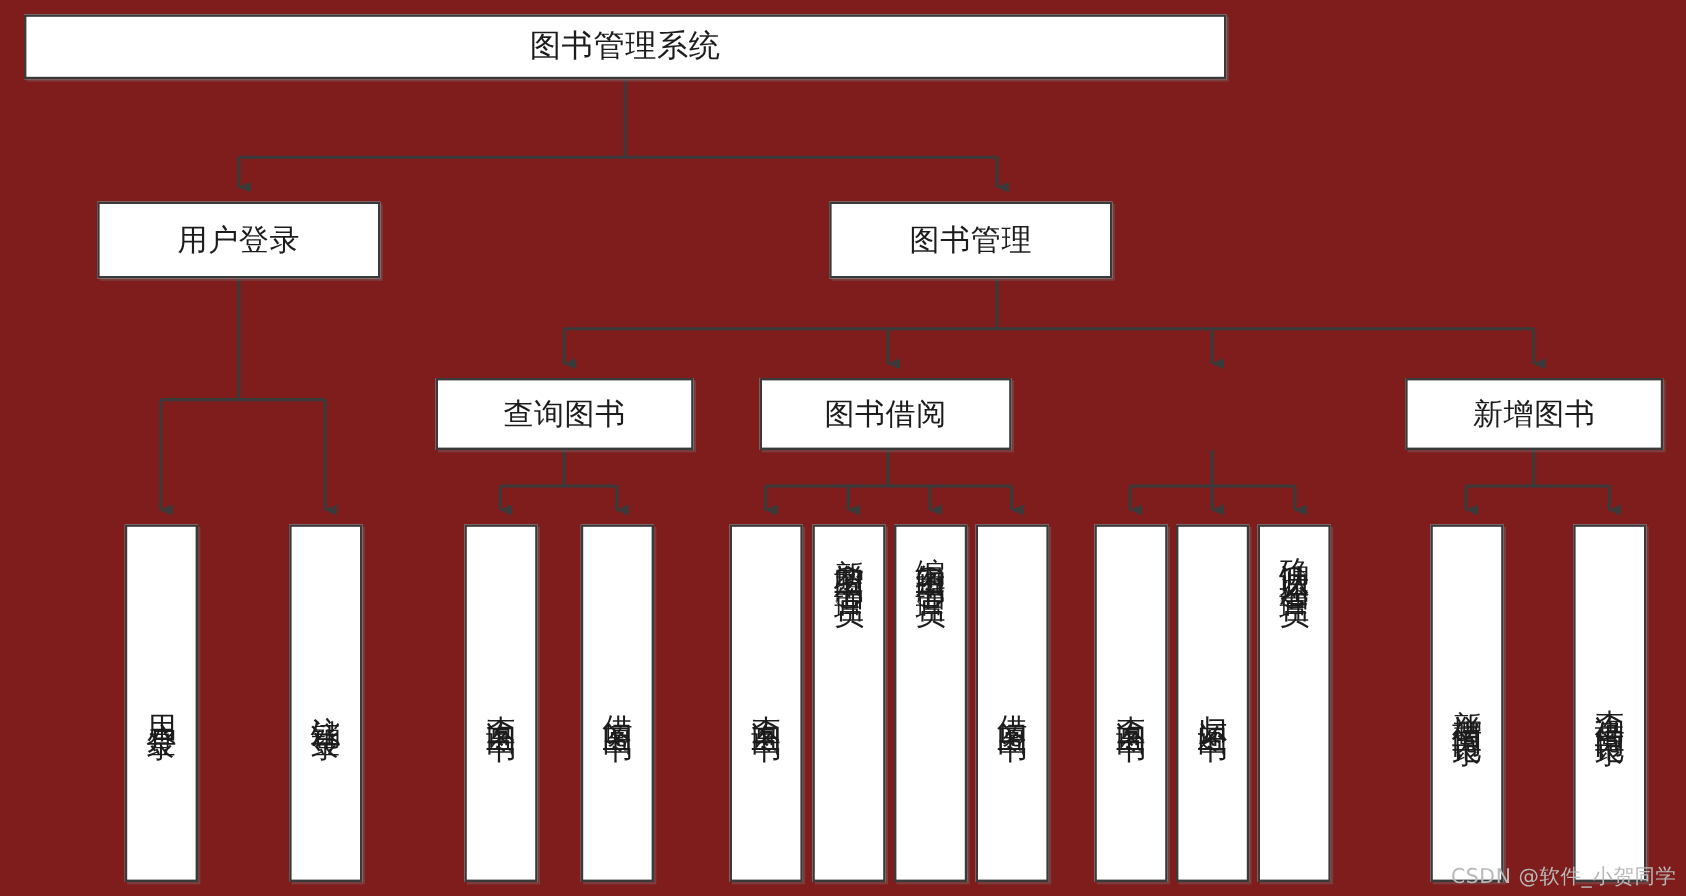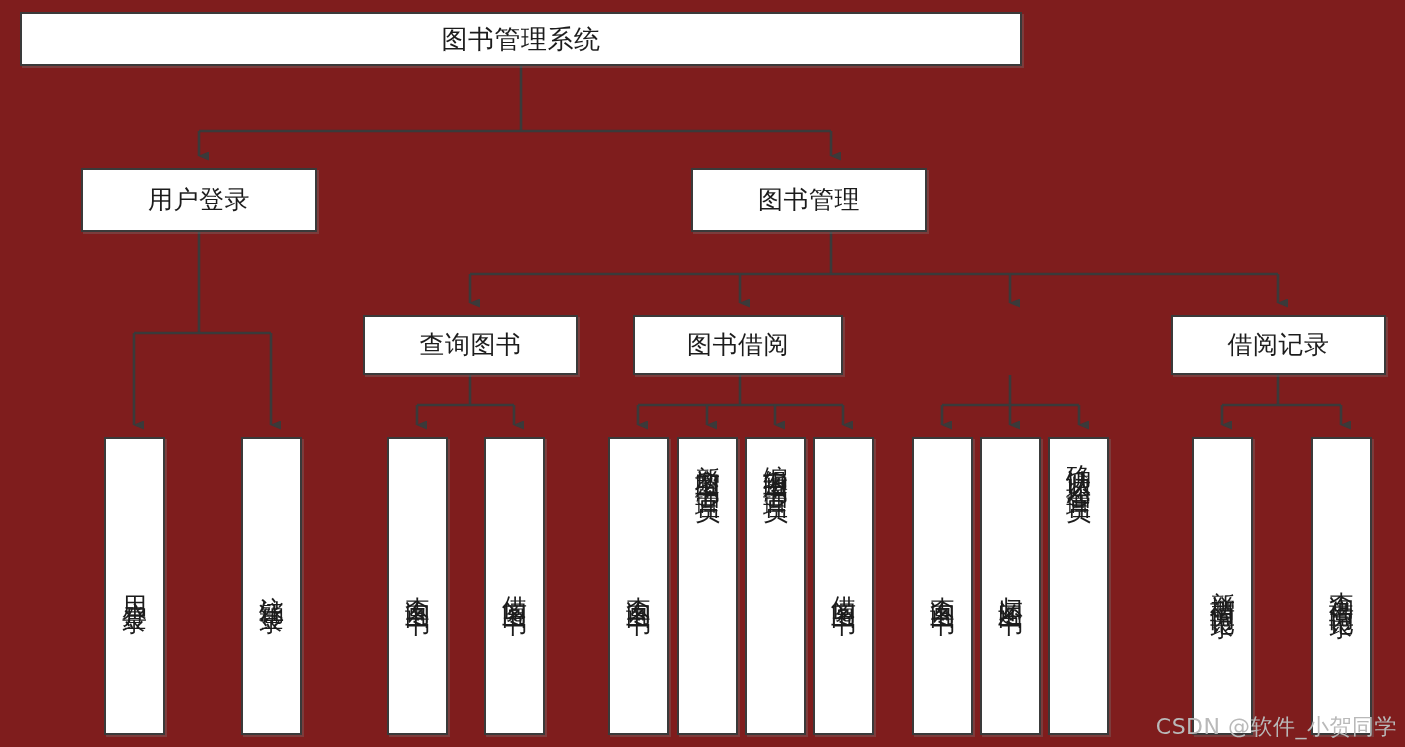--- a/index.html
+++ b/index.html
@@ -42,21 +42,21 @@
     line-height:1.0;
     letter-spacing:5px;
     white-space:nowrap;
     margin:0 auto;
   }
   .node.vert.mid{align-items:center;padding-top:0;}
 
   #watermark{
     position:absolute;
     right:8px;bottom:5px;
-    font-size:22px;
+    font-size:17px;
     color:#b9b9b9;
     letter-spacing:.5px;
     white-space:nowrap;
     font-family:"DejaVu Sans","Liberation Sans",sans-serif;
   }
 </style>
 </head>
 <body>
 
 <div id="diagram-root">
@@ -126,21 +126,21 @@
   <div class="node horiz" style="left:363px;top:315px;width:215px;height:60px;">
     <span class="lbl">查询图书</span>
   </div>
 
   <div class="node horiz" style="left:633px;top:315px;width:210px;height:60px;">
     <span class="lbl">图书借阅</span>
   </div>
 
 
   <div class="node horiz" style="left:1171px;top:315px;width:215px;height:60px;">
-    <span class="lbl">借阅记录</span>
+    <span class="lbl">新增图书</span>
   </div>
 
   <div class="node vert mid" style="left:104px;top:437px;width:61px;height:298px;">
     <span class="lbl">用户登录</span>
   </div>
 
   <div class="node vert mid" style="left:241px;top:437px;width:61px;height:298px;">
     <span class="lbl">注销登录</span>
   </div>
 

